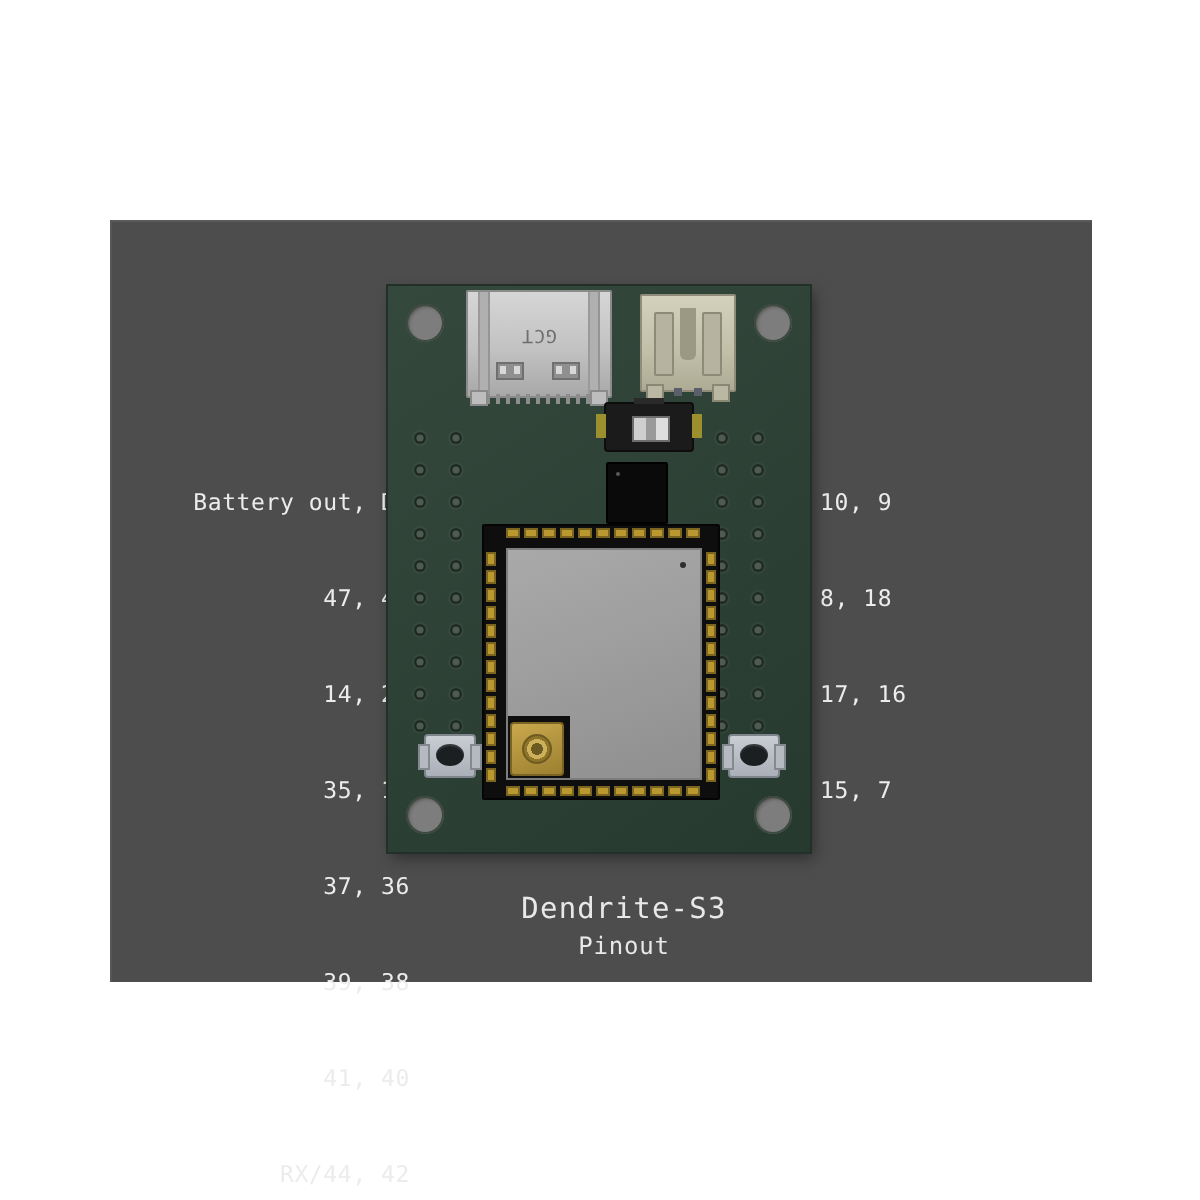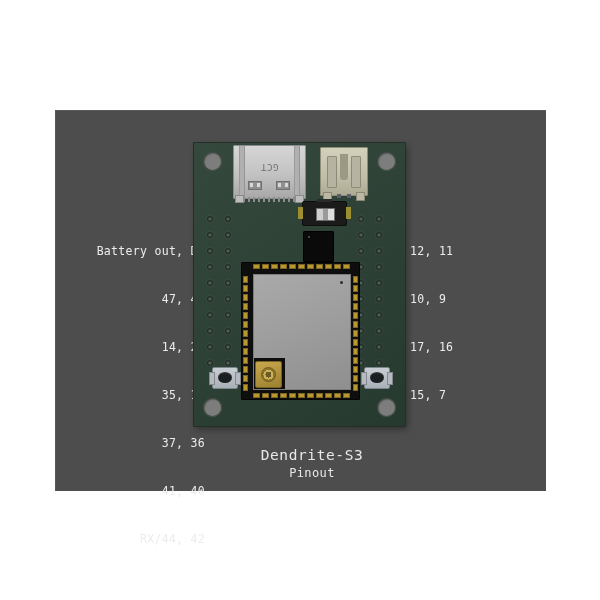--- a/index.html
+++ b/index.html
@@ -407,29 +407,30 @@
 <div id="stage">
 
   <div id="panel"></div>
 
   <div id="labels-left" class="pin-col">
     <div class="pin-row">Battery out, D0</div>
     <div class="pin-row">47, 48</div>
     <div class="pin-row">14, 24</div>
     <div class="pin-row">35, 13</div>
     <div class="pin-row">37, 36</div>
+    <div class="pin-row">39, 38</div>
     <div class="pin-row">41, 40</div>
     <div class="pin-row">RX/44, 42</div>
     
     
   </div>
 
   <div id="labels-right" class="pin-col">
-    <div class="pin-row">12, 11</div>
     <div class="pin-row">10, 9</div>
+    <div class="pin-row">8, 18</div>
     <div class="pin-row">17, 16</div>
     <div class="pin-row">15, 7</div>
     
     
   </div>
 
   <div id="pcb">
     <div id="pcb-inner">
 
       <div class="mhole" id="mhole-tl"></div>

